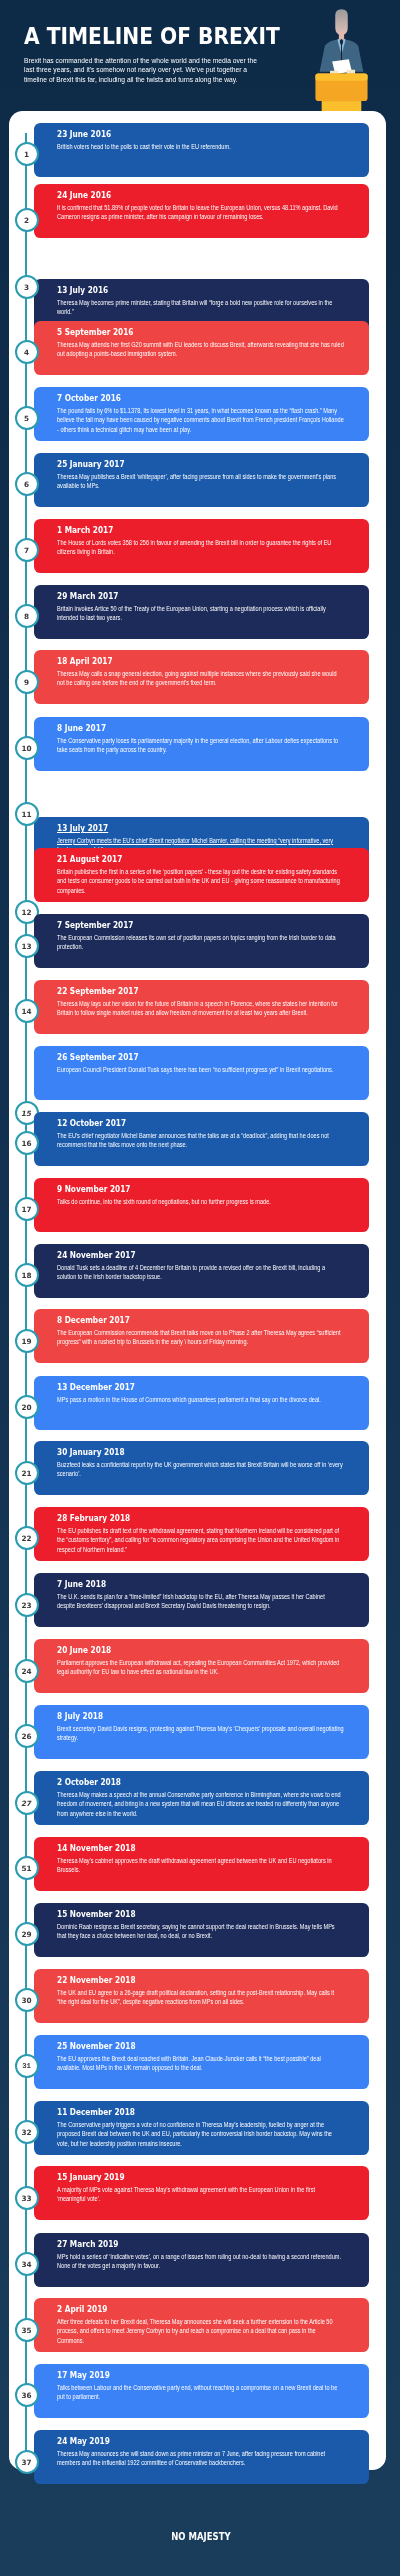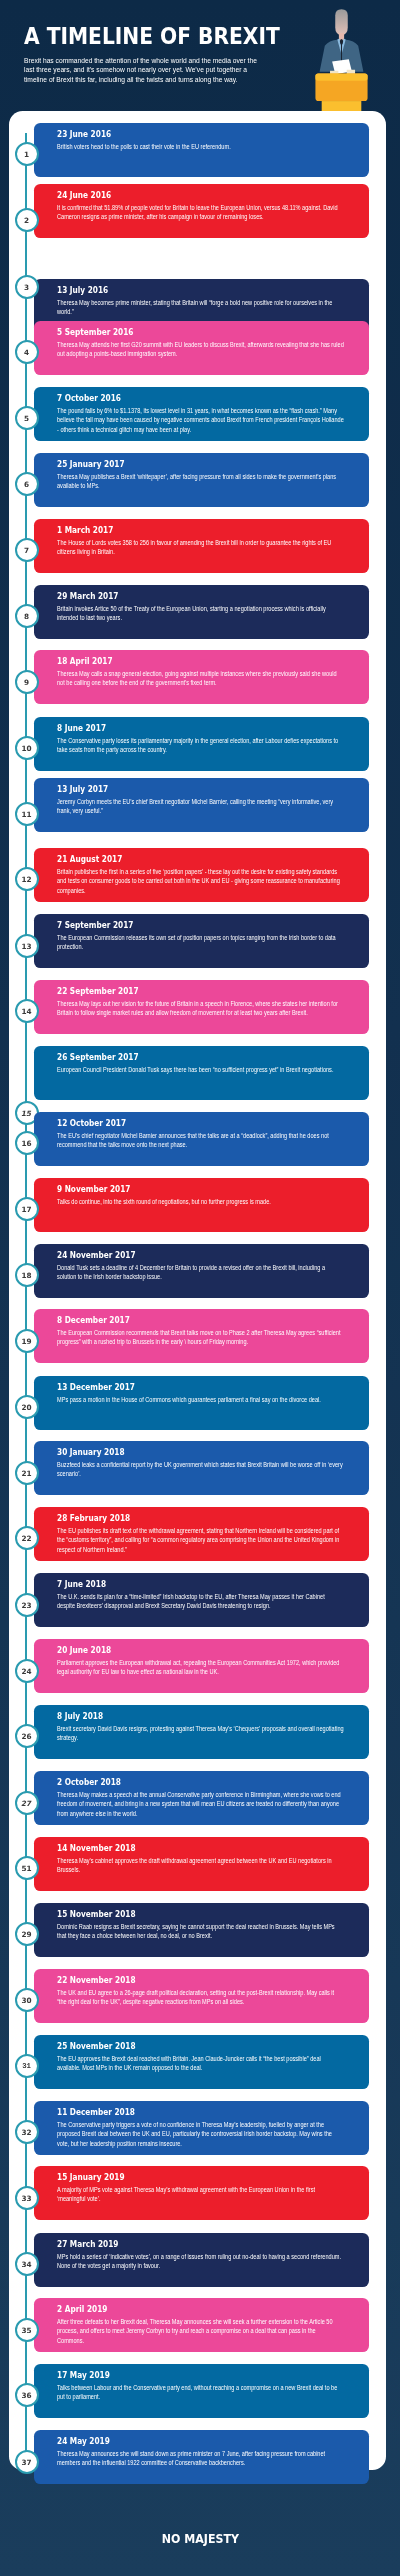--- a/index.html
+++ b/index.html
@@ -32,41 +32,41 @@
     background: #2a9bb0;
   }
   .card {
     position: absolute; left: 34px; width: 335px; height: 54px;
     border-radius: 6.3px; box-sizing: border-box; padding: 6.3px 10.4px 0 23px;
     color: #ffffff;
   }
   .card.c-blue { background: #1b5aab; }
   .card.c-red { background: #ec1e2b; }
   .card.c-navy { background: #1c2b5a; }
-  .card.c-light { background: #ec4899; }
-  .card.c-grey { background: #0369a1; }
+  .card.c-light { background: #ef4444; }
+  .card.c-grey { background: #3b82f6; }
   .card .date {
     font-family: "DejaVu Sans", sans-serif; font-weight: bold;
     font-size: 8.4px; line-height: 10.4px; margin: 0 0 2.1px 0;
     transform: scaleX(0.88); transform-origin: left top; white-space: nowrap;
   }
   .card .desc {
     font-size: 6.5px; line-height: 9.4px; margin: 0; width: 334px;
     transform: scaleX(0.86); transform-origin: left top;
   }
   .marker {
     position: absolute; left: 14.6px; width: 20px; height: 20px;
     border: 2.1px solid #2a9bb0; border-radius: 50%; background: #ffffff;
     display: flex; align-items: center; justify-content: center;
     font-family: "DejaVu Sans", sans-serif; font-weight: bold;
     font-size: 7.3px; color: #3a3a3a;
   }
   .footer {
     position: absolute; left: 0; top: 2531px; width: 401px; text-align: center;
-    font-family: "DejaVu Sans", sans-serif; font-weight: bold; font-size: 13px;
+    font-family: "DejaVu Sans", sans-serif; font-weight: bold; font-size: 10px;
     color: #ffffff; letter-spacing: 0;
   }
   .footer span { display: inline-block; transform: scaleX(0.85); }
 </style>
 </head>
 <body>
 
 <div class="header">
   <h1 class="title">A TIMELINE OF BREXIT</h1>
   <p class="intro">Brexit has commanded the attention of the whole world and the media over the last three years, and it’s somehow not nearly over yet. We’ve put together a timeline of Brexit this far, including all the twists and turns along the way.</p>
@@ -145,30 +145,30 @@
     <div class="card c-light" style="top: 650px;">
       <h3 class="date">18 April 2017</h3>
       <p class="desc">Theresa May calls a snap general election, going against multiple instances where she previously said she would not be calling one before the end of the government’s fixed term.</p>
     </div>
     <div class="marker" style="top: 670px;">9</div>
     <div class="card c-grey" style="top: 717px;">
       <h3 class="date">8 June 2017</h3>
       <p class="desc">The Conservative party loses its parliamentary majority in the general election, after Labour defies expectations to take seats from the party across the country.</p>
     </div>
     <div class="marker" style="top: 736px;">10</div>
-    <div class="card c-blue" style="top: 778px;">
+    <div class="card c-blue" style="top: 817px; text-decoration: underline;">
       <h3 class="date">13 July 2017</h3>
       <p class="desc">Jeremy Corbyn meets the EU’s chief Brexit negotiator Michel Barnier, calling the meeting “very informative, very frank, very useful.”</p>
     </div>
     <div class="marker" style="top: 802px;">11</div>
     <div class="card c-red" style="top: 848px;">
       <h3 class="date">21 August 2017</h3>
       <p class="desc">Britain publishes the first in a series of five ‘position papers’ - these lay out the desire for existing safety standards and tests on consumer goods to be carried out both in the UK and EU - giving some reassurance to manufacturing companies.</p>
     </div>
-    <div class="marker" style="top: 867px;">12</div>
+    <div class="marker" style="top: 900px;">12</div>
     <div class="card c-navy" style="top: 914px;">
       <h3 class="date">7 September 2017</h3>
       <p class="desc">The European Commission releases its own set of position papers on topics ranging from the Irish border to data protection.</p>
     </div>
     <div class="marker" style="top: 934px;">13</div>
     <div class="card c-light" style="top: 980px;">
       <h3 class="date">22 September 2017</h3>
       <p class="desc">Theresa May lays out her vision for the future of Britain in a speech in Florence, where she states her intention for Britain to follow single market rules and allow freedom of movement for at least two years after Brexit.</p>
     </div>
     <div class="marker" style="top: 999px;">14</div>

